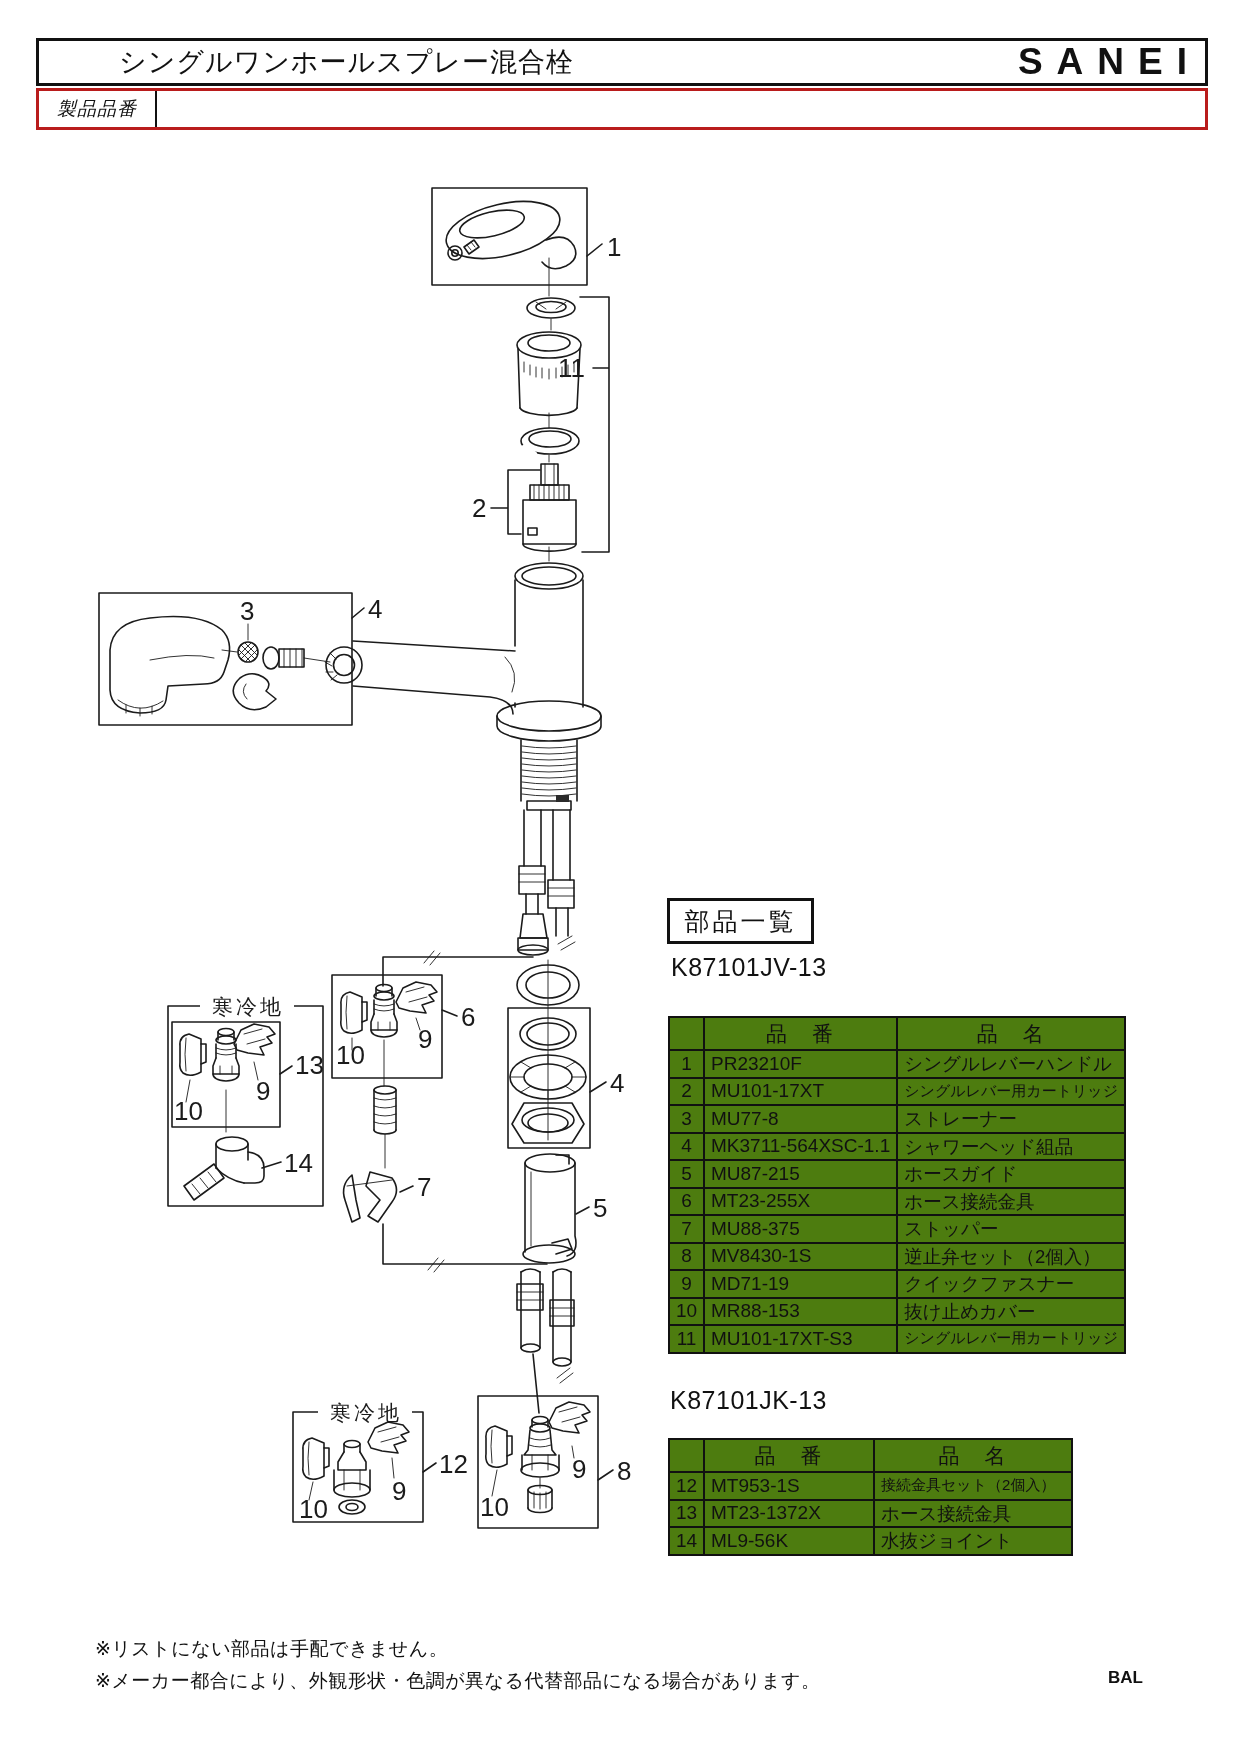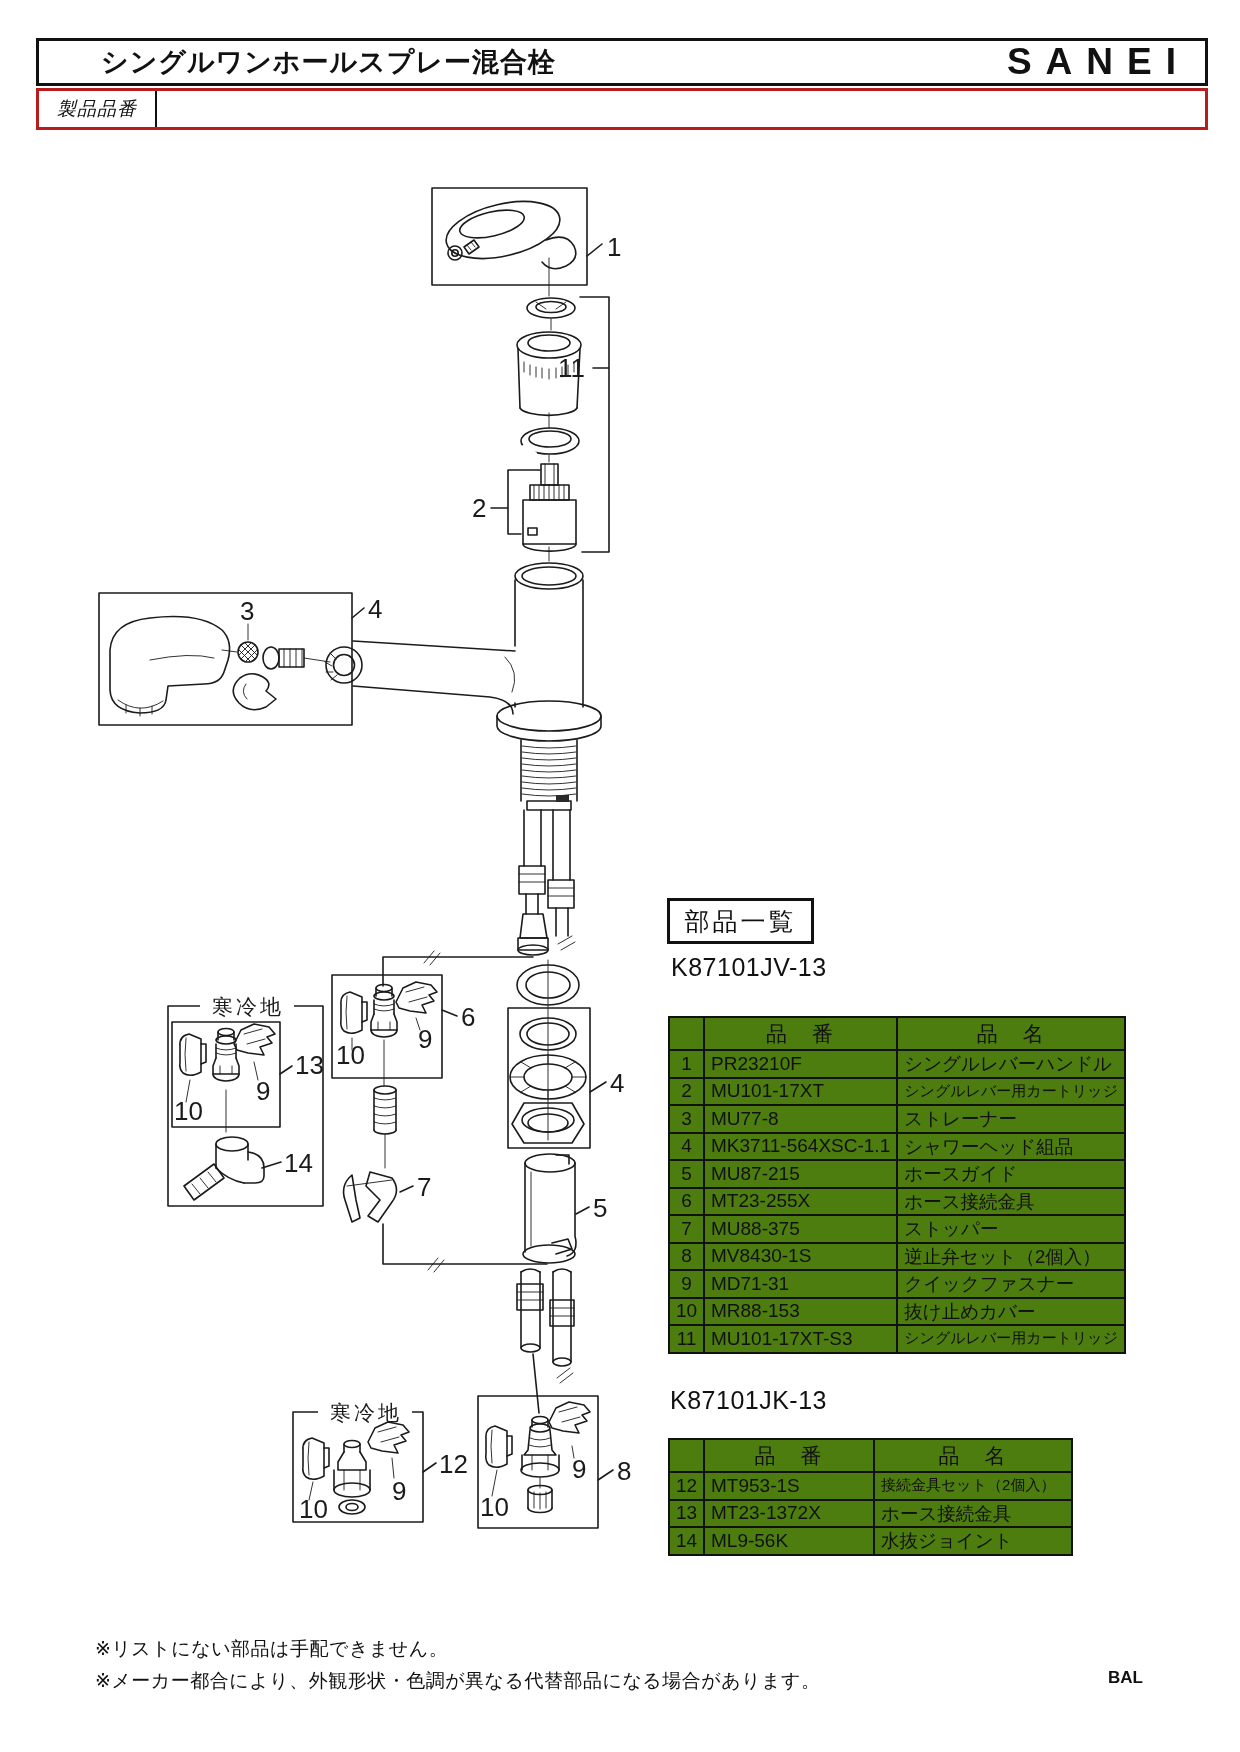--- a/index.html
+++ b/index.html
@@ -3,22 +3,22 @@
 <meta charset="utf-8">
 <style>
   html,body{margin:0;padding:0;background:#e8e8e8;}
   .page{position:relative;width:1240px;height:1752px;background:#ffffff;
         font-family:"Liberation Sans","DejaVu Sans",sans-serif;color:#111;overflow:hidden;}
   .abs{position:absolute;}
 
   
   .titlebar{left:36px;top:38px;width:1166px;height:42px;border:3px solid #111;
             display:flex;align-items:center;}
-  .doc-title{margin-left:62px;font-size:27px;letter-spacing:1px;font-weight:700;}
-  .brand{position:absolute;right:15px;top:0;height:100%;display:flex;align-items:center;
+  .doc-title{margin-left:80px;font-size:27px;letter-spacing:1px;font-weight:400;}
+  .brand{position:absolute;right:4px;top:0;height:100%;display:flex;align-items:center;
          font-size:37px;font-weight:700;letter-spacing:14px;font-stretch:condensed;}
   .prodrow{left:36px;top:88px;width:1166px;height:36px;border:3px solid #b91c1c;display:flex;font-style:italic;}
   .prodlabel{width:116px;border-right:2px solid #111;display:flex;align-items:center;
              justify-content:center;font-size:19px;letter-spacing:1px;}
   .prodvalue{flex:1;display:flex;align-items:center;padding-left:16px;font-size:21px;}
 
   
   .listhead{left:667px;top:898px;width:141px;height:40px;border:3px solid #111;
             display:flex;align-items:center;justify-content:center;font-size:25px;letter-spacing:3px;}
   .model{font-size:25px;letter-spacing:0.5px;}
@@ -394,21 +394,21 @@
           <td>MU88-375</td>
           <td class="nm">ストッパー</td>
         </tr>
     <tr>
           <td class="no">8</td>
           <td>MV8430-1S</td>
           <td class="nm">逆止弁セット（2個入）</td>
         </tr>
     <tr>
           <td class="no">9</td>
-          <td>MD71-31</td>
+          <td>MD71-19</td>
           <td class="nm">クイックファスナー</td>
         </tr>
     <tr>
           <td class="no">10</td>
           <td>MR88-153</td>
           <td class="nm">抜け止めカバー</td>
         </tr>
     <tr>
           <td class="no">11</td>
           <td>MU101-17XT-S3</td>

